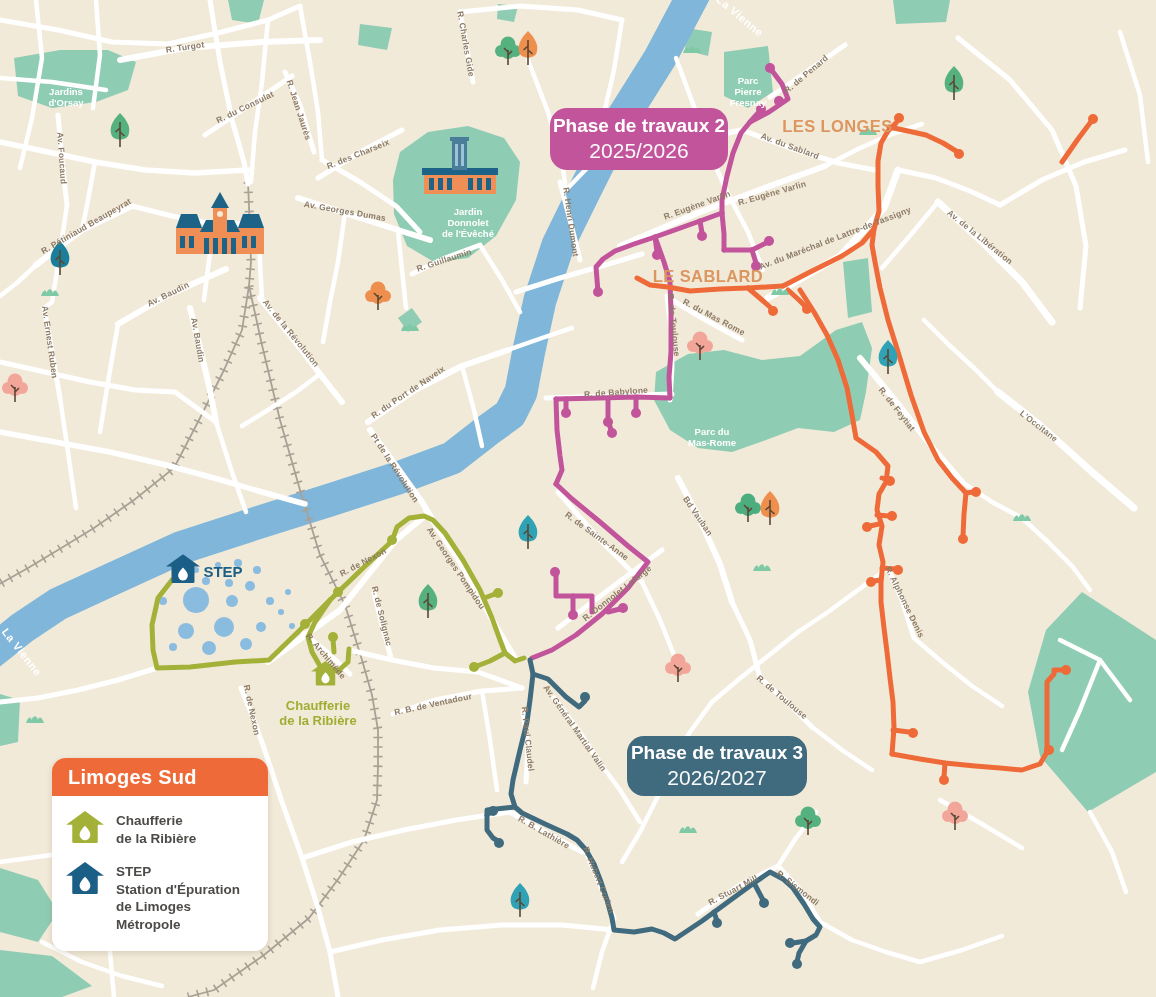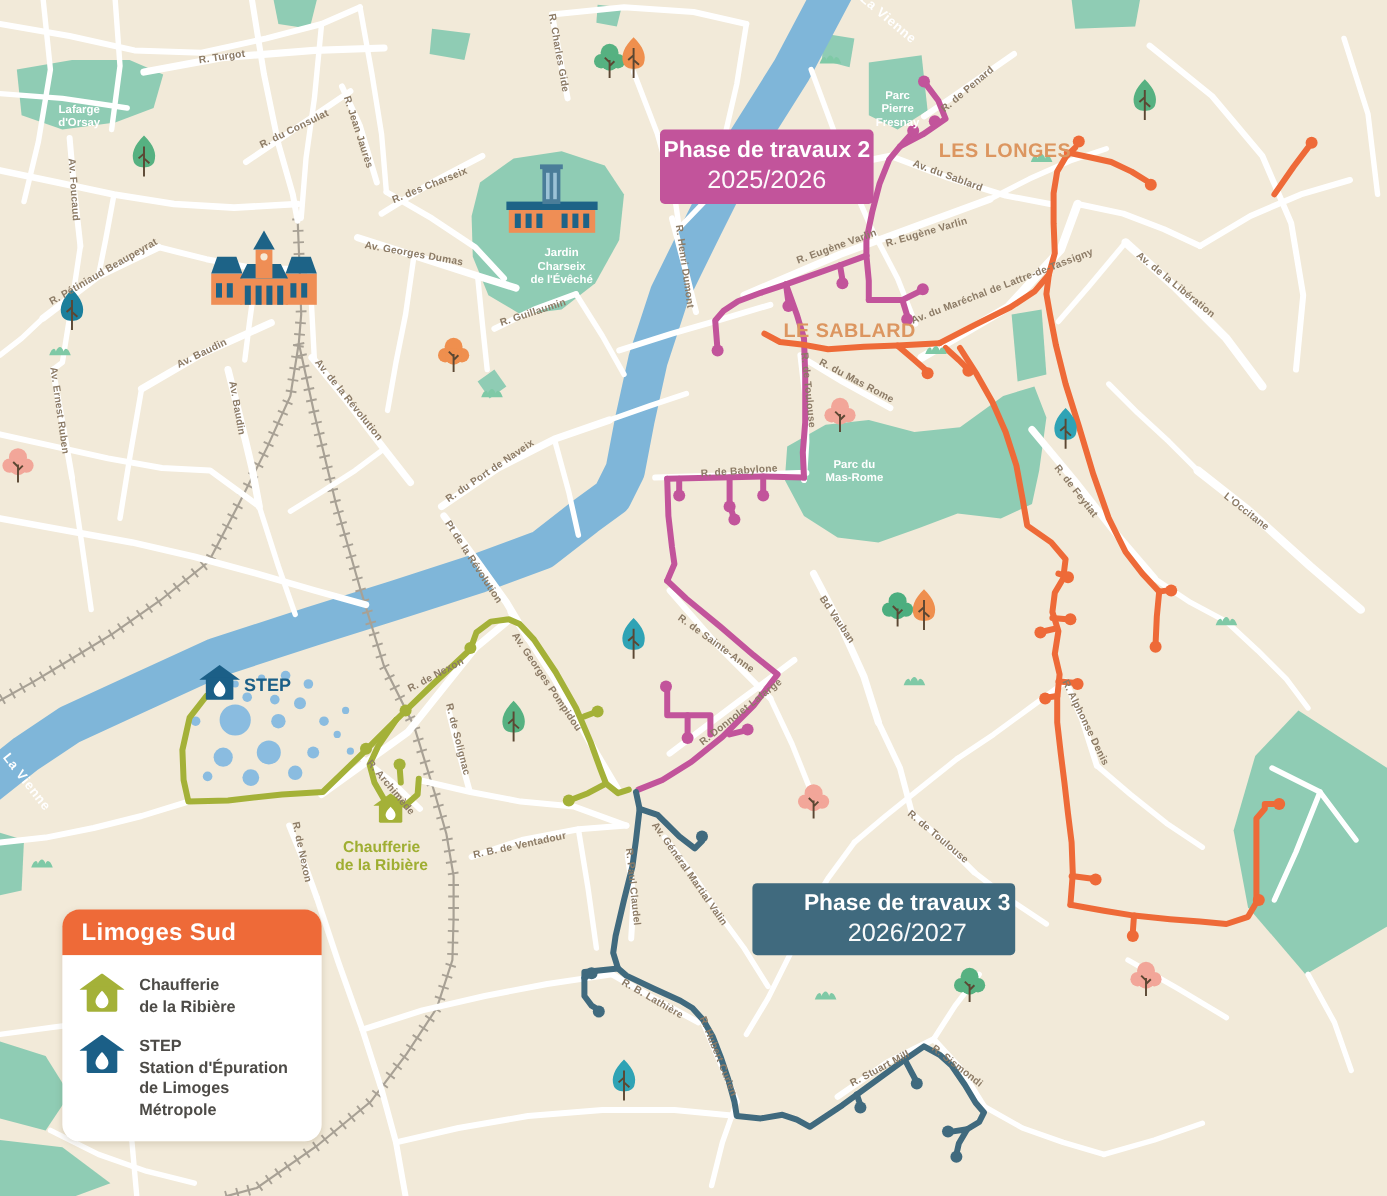--- a/index.html
+++ b/index.html
@@ -6,21 +6,21 @@
   #stage{position:relative;width:1156px;height:997px;overflow:hidden;background:#f2ead9;
          font-family:"Liberation Sans",sans-serif;}
   #basemap{position:absolute;left:0;top:0;}
   #labels{position:absolute;left:0;top:0;width:1156px;height:997px;pointer-events:none;}
   .sl{position:absolute;font-size:8.5px;font-weight:bold;color:#8c7b66;white-space:nowrap;letter-spacing:.2px;}
   .pl{position:absolute;font-size:9.5px;font-weight:bold;color:#ffffff;text-align:center;white-space:pre-line;line-height:1.15;margin-top:16px;}
   .al{position:absolute;font-size:16.5px;font-weight:800;color:#dc9660;white-space:nowrap;letter-spacing:.4px;}
   .rl{position:absolute;font-size:11px;font-weight:bold;color:#ffffff;white-space:nowrap;letter-spacing:.6px;}
   .poi-step{position:absolute;font-size:15px;font-weight:800;color:#1b5f87;white-space:nowrap;}
   .poi-chauf{position:absolute;font-size:13px;font-weight:800;color:#9fae32;text-align:center;white-space:pre-line;line-height:1.18;}
-  .phase-box{position:absolute;border-radius:4px;color:#fff;text-align:center;
+  .phase-box{position:absolute;border-radius:17px;color:#fff;text-align:center;
              display:flex;flex-direction:column;justify-content:center;line-height:1.25;}
   .phase-l1{font-size:19px;font-weight:800;}
   .phase-l2{font-size:21px;font-weight:400;opacity:.97;}
   #legend{position:absolute;left:52px;top:758px;width:216px;border-radius:14px;
           box-shadow:0 2px 6px rgba(90,70,40,.18);}
   #legend-head{background:#ee6a38;border-radius:14px 14px 0 0;padding:8px 16px 7px;}
   #legend-title{color:#fff;font-size:20px;font-weight:800;letter-spacing:.3px;}
   #legend-body{background:#fff;border-radius:0 0 14px 14px;padding:14px 14px 16px;}
   .legend-item{display:flex;align-items:flex-start;margin-bottom:14px;}
   .legend-item:last-child{margin-bottom:2px;}
@@ -513,44 +513,44 @@
       <div class="sl" style="left: 326px; top: 656px; transform: translate(-50%, -50%) rotate(50deg);">R. Archimède</div>
       <div class="sl" style="left: 382px; top: 616px; transform: translate(-50%, -50%) rotate(76deg);">R. de Solignac</div>
       <div class="sl" style="left: 433px; top: 704px; transform: translate(-50%, -50%) rotate(-12deg);">R. B. de Ventadour</div>
       <div class="sl" style="left: 528px; top: 739px; transform: translate(-50%, -50%) rotate(84deg);">R. Paul Claudel</div>
       <div class="sl" style="left: 575px; top: 728px; transform: translate(-50%, -50%) rotate(55deg);">Av. Général Martial Valin</div>
       <div class="sl" style="left: 544px; top: 832px; transform: translate(-50%, -50%) rotate(30deg);">R. B. Lathière</div>
       <div class="sl" style="left: 599px; top: 880px; transform: translate(-50%, -50%) rotate(68deg);">R. Hubert Curien</div>
       <div class="sl" style="left: 733px; top: 890px; transform: translate(-50%, -50%) rotate(-28deg);">R. Stuart Mill</div>
       <div class="sl" style="left: 798px; top: 888px; transform: translate(-50%, -50%) rotate(38deg);">R. Sismondi</div>
       <div class="sl" style="left: 782px; top: 697px; transform: translate(-50%, -50%) rotate(40deg);">R. de Toulouse</div>
-      <div class="pl" style="left: 66px; top: 82px; transform: translate(-50%, -50%);">Lafarge
+      <div class="pl" style="left: 66px; top: 82px; transform: translate(-50%, -50%);">Jardins
 d'Orsay</div>
       <div class="pl" style="left: 468px; top: 207px; transform: translate(-50%, -50%);">Jardin
-Charseix
+Donnolet
 de l'Évêché</div>
       <div class="pl" style="left: 748px; top: 76px; transform: translate(-50%, -50%);">Parc
 Pierre
 Fresnay</div>
-      <div class="pl" style="left: 712px; top: 378px; transform: translate(-50%, -50%);">Parc du
+      <div class="pl" style="left: 712px; top: 422px; transform: translate(-50%, -50%);">Parc du
 Mas-Rome</div>
       <div class="al" style="left: 818px; top: 126px; transform: translate(-50%, -50%); padding-left: 39px;">LES LONGES</div>
       <div class="al" style="left: 708px; top: 276px; transform: translate(-50%, -50%);">LE SABLARD</div>
       <div class="rl" style="left: 740px; top: 16px; transform: translate(-50%, -50%) rotate(40deg);">La Vienne</div>
       <div class="rl" style="left: 22px; top: 652px; transform: translate(-50%, -50%) rotate(52deg);">La Vienne</div>
       <div class="poi-step" style="left: 223px; top: 571px; transform: translate(-50%, -50%);">STEP</div>
       <div class="poi-chauf" style="left: 318px; top: 713px; transform: translate(-50%, -50%);">Chaufferie
 de la Ribière</div>
     </div>
 
   <div class="phase-box" style="left: 550px; top: 108px; width: 178px; height: 62px; background: rgb(194, 84, 155);">
     <div class="phase-l1">Phase de travaux 2</div>
     <div class="phase-l2">2025/2026</div>
   </div>
-  <div class="phase-box" style="left: 627px; top: 736px; width: 180px; height: 60px; background: rgb(64, 106, 126); padding-left: 39px;">
+  <div class="phase-box" style="left: 627px; top: 736px; width: 180px; height: 60px; background: rgb(64, 106, 126);">
     <div class="phase-l1">Phase de travaux 3</div>
     <div class="phase-l2">2026/2027</div>
   </div>
 
   <div id="legend">
     <div id="legend-head">
       <span id="legend-title">Limoges Sud</span>
     </div>
     <div id="legend-body">
       <div class="legend-item">

